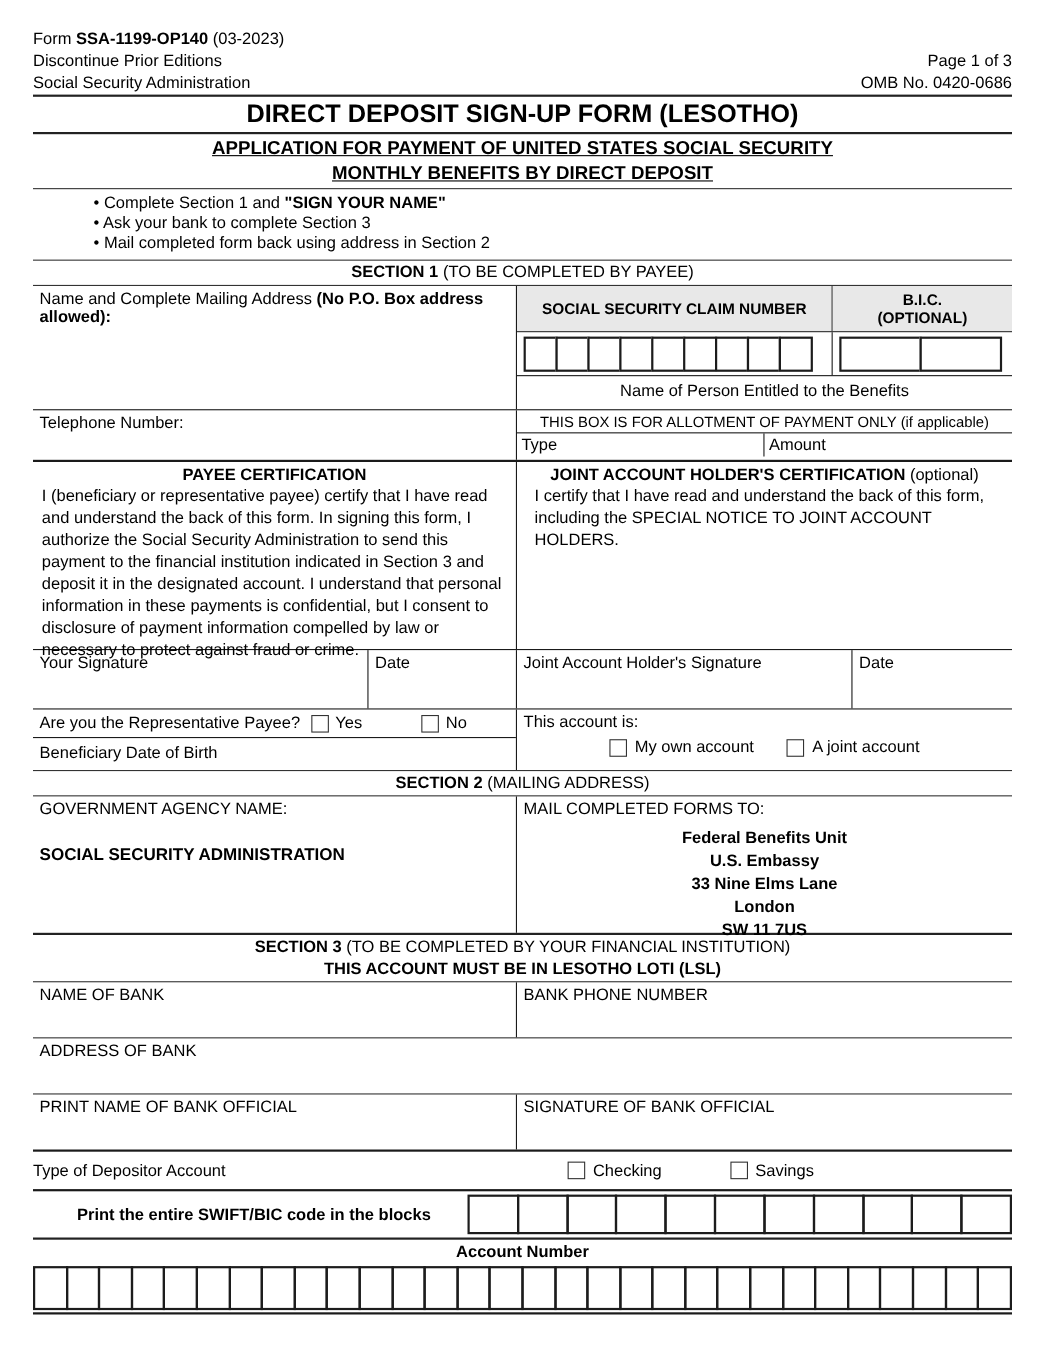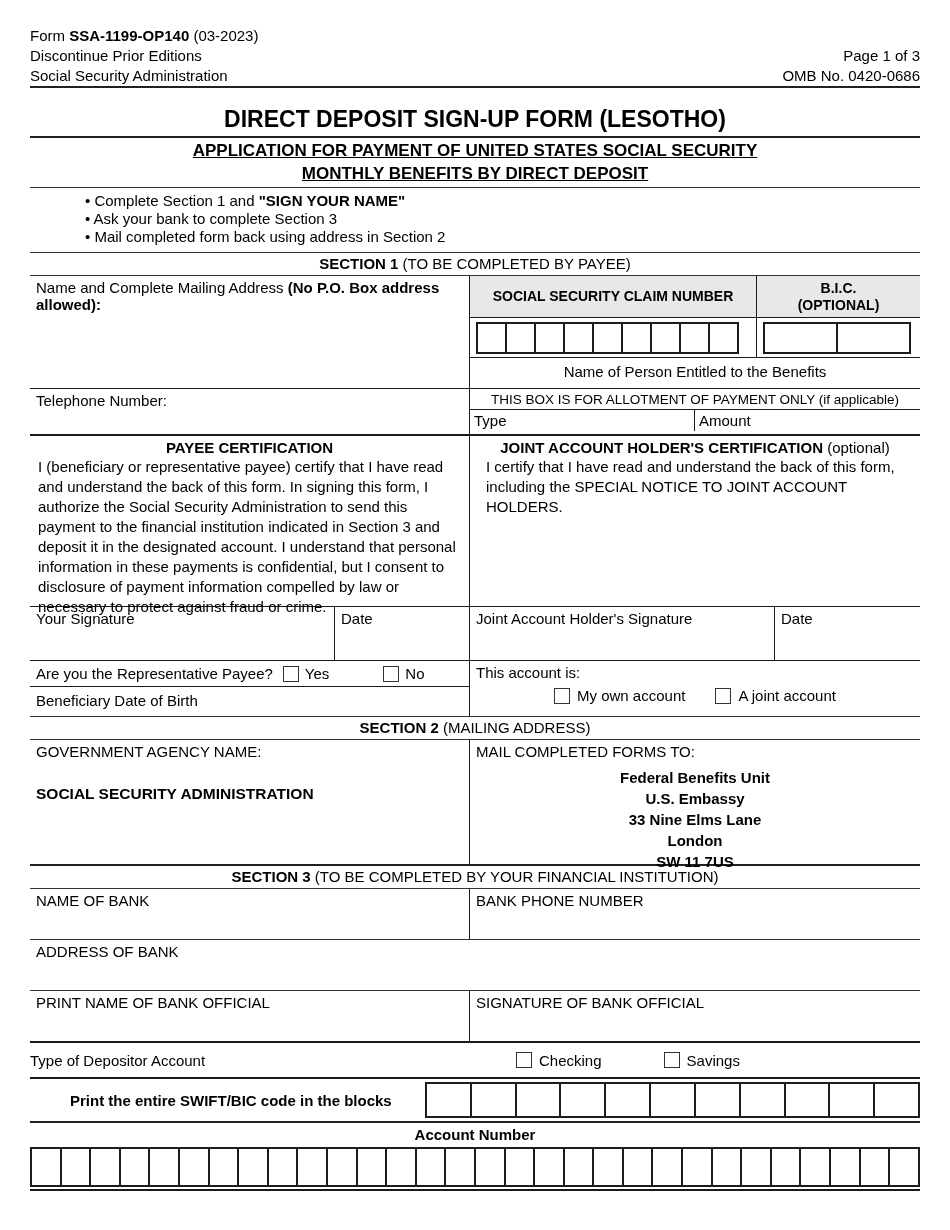--- a/index.html
+++ b/index.html
@@ -7,21 +7,21 @@
   body { font-family:"Liberation Sans", sans-serif; color:#000; }
   .page { width:950px; height:1230px; background:#fff; padding:26px 30px 0 30px; overflow:hidden; }
   .b { font-weight:bold; }
   .small { font-size:15px; line-height:20px; }
   
   .rule2 { border-top:2px solid #222; }
   .rule15 { border-top:1.5px solid #333; }
   .rule25 { border-top:2.5px solid #1a1a1a; }
   
   .hdr { display:flex; justify-content:space-between; align-items:flex-end; }
-  .title-row { text-align:center; font-size:23px; font-weight:bold; padding:2px 0 3px 0;margin-top:16px; }
+  .title-row { text-align:center; font-size:23px; font-weight:bold; padding:2px 0 3px 0; }
   .subtitle { text-align:center; font-size:17px; font-weight:bold; line-height:23px; padding:1px 0 2px 0;text-decoration:underline; }
   .bullets { padding:4px 0 6px 55px; font-size:15px; line-height:18px; }
   .sec-hdr { text-align:center; font-size:15px; padding:2px 0 3px 0; }
   
   .cols { display:flex; }
   .lcol { width:440px; border-right:1.5px solid #1a1a1a; }
   .rcol { width:450px; }
   .cell-label { font-size:15px; padding:3px 6px; }
   
   .rowA { height:112px; }
@@ -232,20 +232,21 @@
         <div>33 Nine Elms Lane</div>
         <div>London</div>
         <div>SW 11 7US</div>
       </div>
     </div>
   </div>
 
   <div class="rule2"></div>
 
   <div class="sec-hdr"><span class="b">SECTION 3</span><span> (TO BE COMPLETED BY YOUR FINANCIAL INSTITUTION)</span></div>
+  <div class="sec-hdr b" style="padding-top:0;">THIS ACCOUNT MUST BE IN LESOTHO LOTI (LSL)</div>
   <div class="rule15"></div>
 
   <div class="cols bank-row">
     <div class="lcol cell-label">NAME OF BANK</div>
     <div class="rcol cell-label">BANK PHONE NUMBER</div>
   </div>
   <div class="rule15"></div>
 
   <div class="addr-row cell-label">ADDRESS OF BANK</div>
   <div class="rule15"></div>

